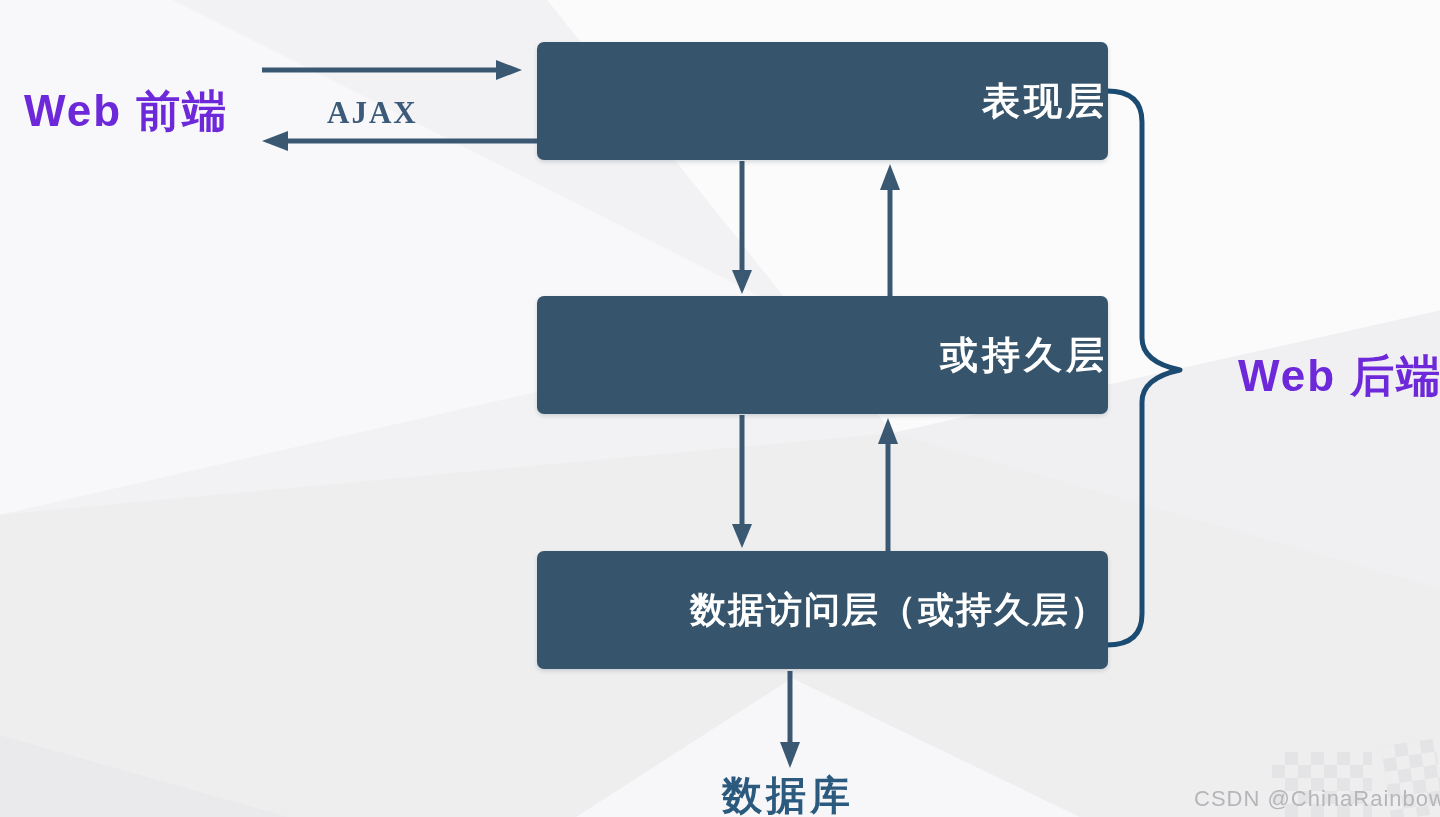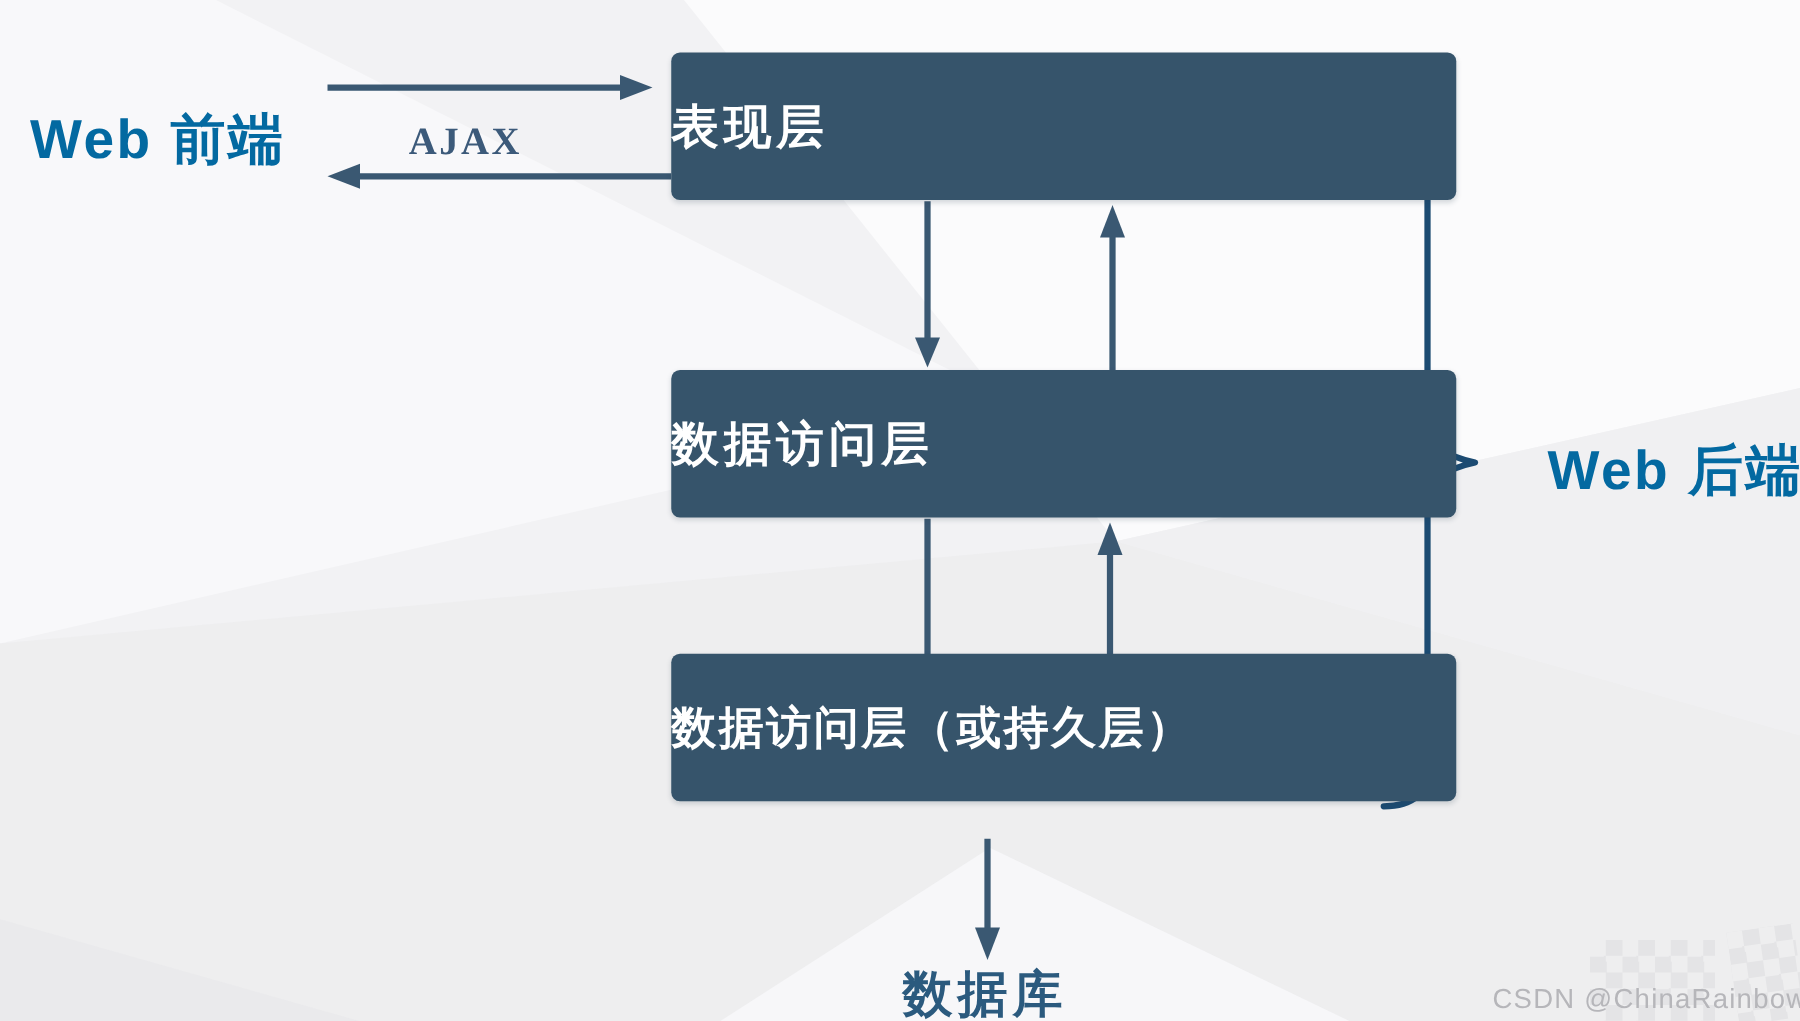--- a/index.html
+++ b/index.html
@@ -17,21 +17,21 @@
   .facet{position:absolute;inset:0;pointer-events:none;}
   .facet.a{background:#f8f8fa;clip-path:polygon(0% 0%,12% 0%,57% 40%,0% 63%);}
   .facet.b{background:#fbfbfc;clip-path:polygon(38% 0%,100% 0%,100% 38%,62% 53%);}
   .facet.c{background:#ececee;clip-path:polygon(0% 63%,62% 53%,100% 72%,100% 100%,0% 100%);opacity:.75;}
   .facet.d{background:#f0f0f2;clip-path:polygon(62% 53%,100% 38%,100% 72%);}
   .facet.e{background:#e9e9eb;clip-path:polygon(0% 90%,20% 100%,0% 100%);opacity:.8;}
   .facet.f{background:#f7f7f9;clip-path:polygon(55% 83%,75% 100%,40% 100%);opacity:.9;}
 
   .side-label{
     position:absolute;
-    color:#0369a1;
+    color:#6d28d9;
     font-size:44px;
     font-weight:bold;
     letter-spacing:2px;
     white-space:nowrap;
   }
   .front-label{left:24px;top:82px;}
   .back-label{left:1238px;top:347px;}
 
   .ajax-label{
     position:absolute;
@@ -39,36 +39,36 @@
     color:#3c5a7a;
     font-size:31px;
     font-weight:bold;
     letter-spacing:2px;
     font-family:Liberation Serif, serif;
   }
 
   .layer-box{
     position:absolute;
     left:537px;
-    width:628px;height:118px;
+    width:571px;height:118px;
     background:#36546b;
     border-radius:7px;
-    display:flex;align-items:center;justify-content:flex-start;
+    display:flex;align-items:center;justify-content:flex-end;
     box-shadow:0 2px 4px rgba(40,60,80,.18);
   }
   .layer-box .layer-text{
     color:#ffffff;
     font-size:38px;
     font-weight:bold;
     letter-spacing:4px;
     white-space:nowrap;
   }
   .box-presentation{top:42px;}
   .box-business{top:296px;}
-  .box-data{top:523px;}
+  .box-data{top:551px;}
   .box-data .layer-text{font-size:36px;letter-spacing:2px;}
 
   .connector-svg{position:absolute;left:0;top:0;pointer-events:none;}
 
   .db-label{
     position:absolute;
     left:722px;top:768px;
     color:#2b5a7e;
     font-size:40px;
     font-weight:bold;
@@ -148,21 +148,21 @@
       <polygon points="780,742 800,742 790,768" stroke="none"></polygon>
     </g>
 
     <path d="M 1107 91 Q 1142 91 1142 122 L 1142 338 Q 1142 362 1180 370 Q 1142 378 1142 402 L 1142 614 Q 1142 645 1107 645" fill="none" stroke="#1c4b72" stroke-width="5" stroke-linecap="round" stroke-linejoin="round"></path>
   </svg>
 
   <div class="layer-box box-presentation">
     <span class="layer-text">表现层</span>
   </div>
   <div class="layer-box box-business">
-    <span class="layer-text">数据访问层</span>
+    <span class="layer-text">或持久层</span>
   </div>
   <div class="layer-box box-data">
     <span class="layer-text">数据访问层（或持久层）</span>
   </div>
 
   <div class="db-label">数据库</div>
 
   <div class="side-label back-label">Web 后端</div>
 
   <div class="wm-blocks one"></div>

